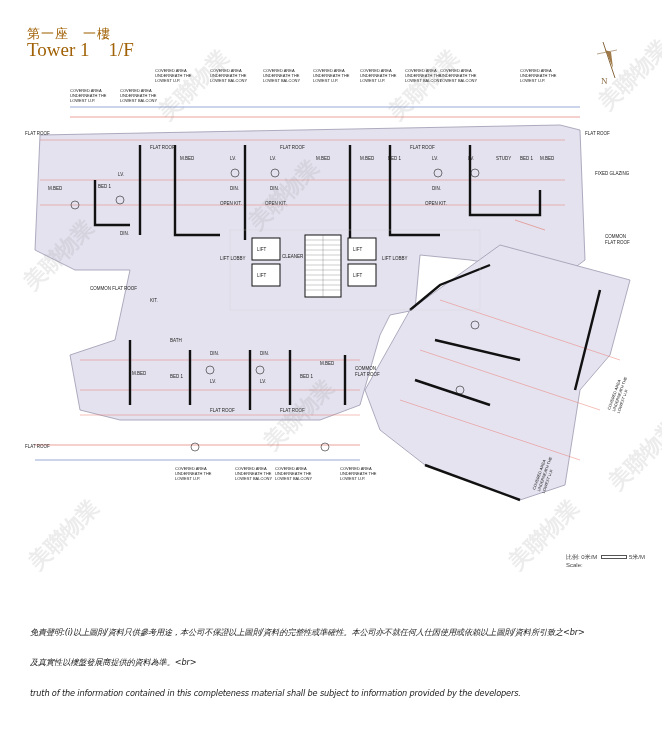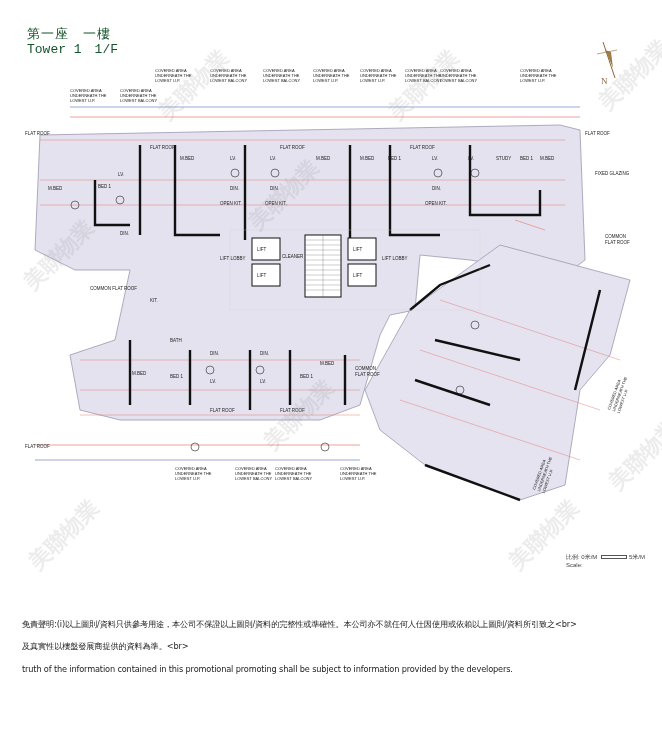--- a/index.html
+++ b/index.html
@@ -1,28 +1,28 @@
 <!DOCTYPE html>
 <html><head>
 <meta charset="utf-8">
 <style>
   html, body { margin:0; padding:0; background:#ffffff; }
   body { width:662px; height:737px; position:relative; overflow:hidden; font-family:"DejaVu Sans", sans-serif; }
-  .title-block { position:absolute; left:27px; top:26px; color:#14532d; }
+  .title-block { position:absolute; left:27px; top:26px; color:#a16207; }
   .title-zh { font-size:13px; letter-spacing:1px; line-height:16px; }
-  .title-en { font-size:13px; line-height:16px; font-family:Liberation Mono, monospace; }
+  .title-en { font-size:19px; line-height:16px; font-family:Liberation Serif, serif; }
   .compass { position:absolute; left:595px; top:40px; width:40px; height:40px; }
   .compass-n { position:absolute; left:601px; top:76px; font-size:9px; color:#8a6a40; font-family:"Liberation Serif", serif; }
   .plan { position:absolute; left:20px; top:60px; width:640px; height:540px; }
   .lbl { font-family:"Liberation Sans", sans-serif; font-size:4px; fill:#222; }
   .lbl-room { font-family:"Liberation Sans", sans-serif; font-size:4.5px; fill:#222; }
   .scale { position:absolute; left:566px; top:553px; font-size:6px; color:#444; font-family:"Liberation Sans", sans-serif; line-height:8px; }
   .scale-bar { display:inline-block; width:24px; height:2px; border:1px solid #555; vertical-align:middle; margin-left:4px; }
   .disclaimer { position:absolute; left:14px; top:609px; width:640px; font-family:"DejaVu Sans", sans-serif; font-size:8.2px; line-height:14.3px; color:#222; }
-  .disclaimer p { margin:8px; white-space:nowrap; letter-spacing:-0.15px; }
+  .disclaimer p { margin:16px; white-space:nowrap; letter-spacing:-0.15px;font-style:italic; }
   .wm { position:absolute; font-size:22px; color:rgba(150,150,150,0.18); transform:rotate(-45deg); font-weight:bold; white-space:nowrap; pointer-events:none; }
 </style>
 </head>
 <body>
 
 <div class="title-block">
   <div class="title-zh">第一座　一樓</div>
   <div class="title-en">Tower 1　1/F</div>
 </div>
 
@@ -243,14 +243,14 @@
 <div class="wm" style="left:20px;top:520px;">美聯物業</div>
 
 <div class="scale">
   <div><span>比例:</span> <span>0米/M</span><span class="scale-bar"></span> <span>5米/M</span></div>
   <div>Scale:</div>
 </div>
 
 <div class="disclaimer">
   <p>免責聲明:(i)以上圖則/資料只供參考用途，本公司不保證以上圖則/資料的完整性或準確性。本公司亦不就任何人仕因使用或依賴以上圖則/資料所引致之&lt;br&gt;</p>
   <p>及真實性以樓盤發展商提供的資料為準。&lt;br&gt;</p>
-  <p>truth of the information contained in this promotional promoting shall be subject to information provided by the developers.</p>
+  <p>truth of the information contained in this completeness material shall be subject to information provided by the developers.</p>
 </div>
 
 </body></html>

